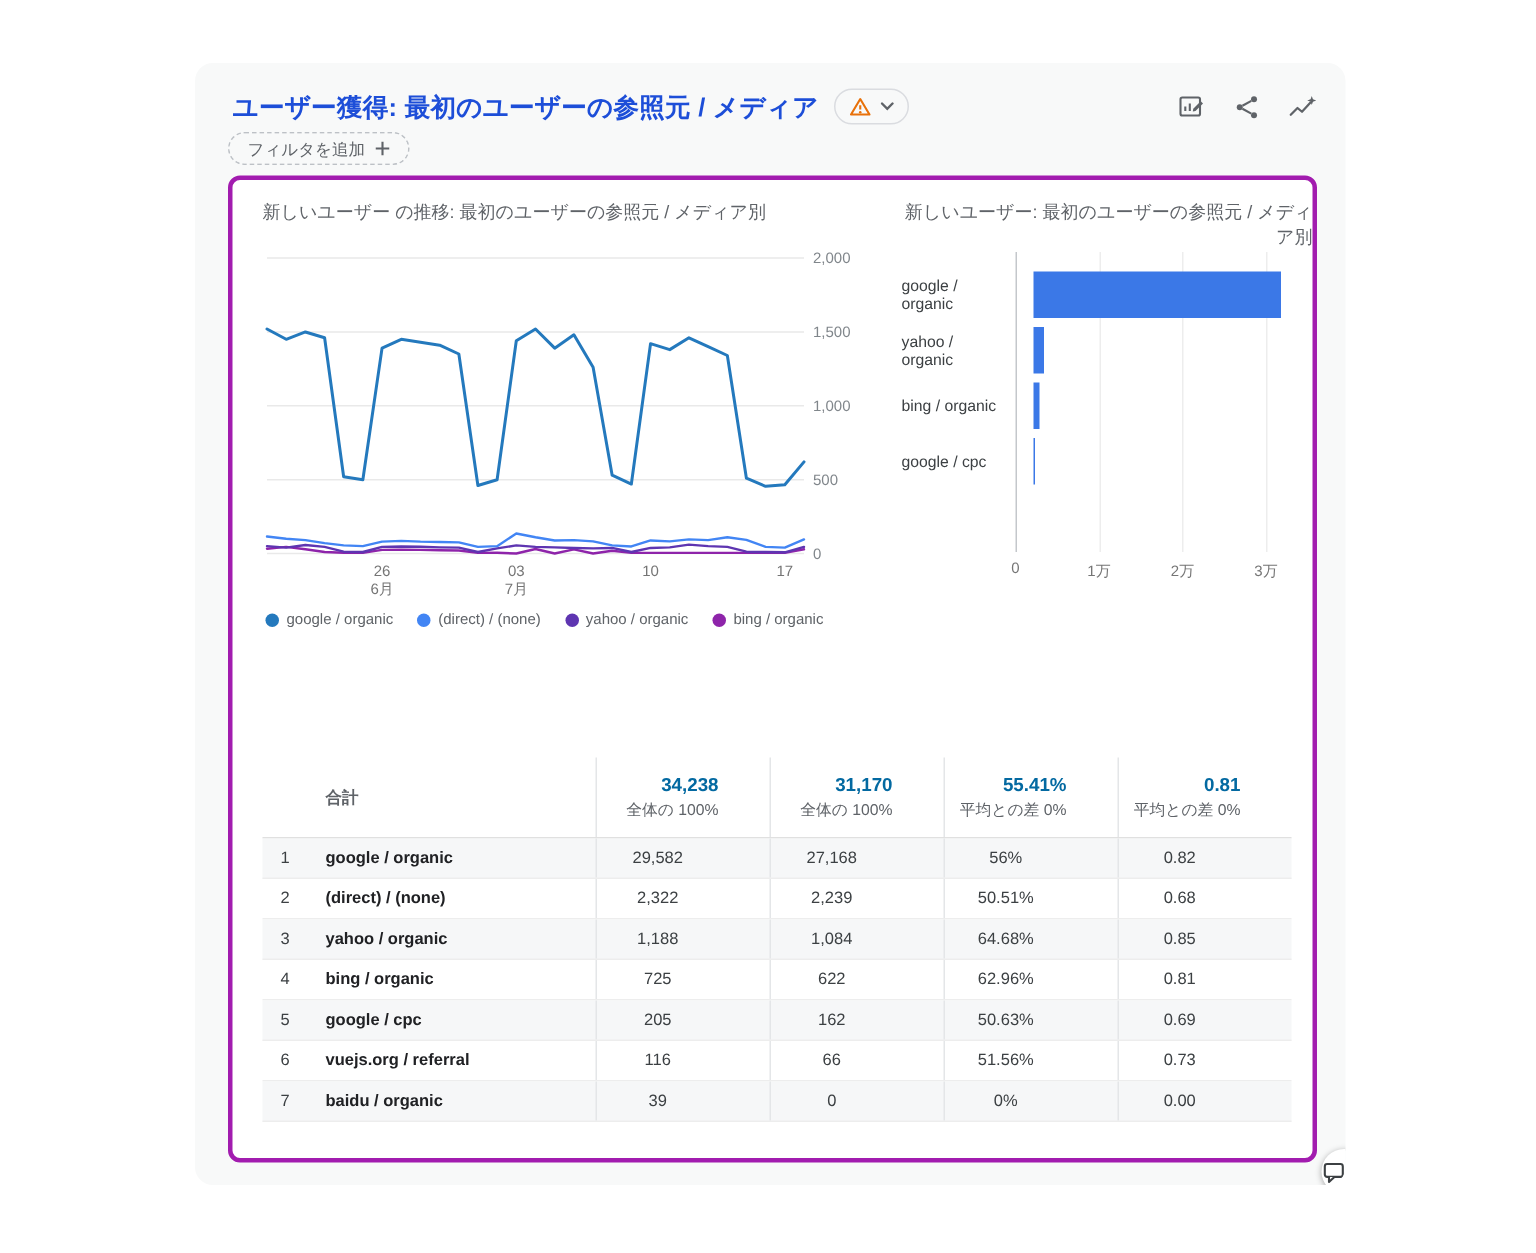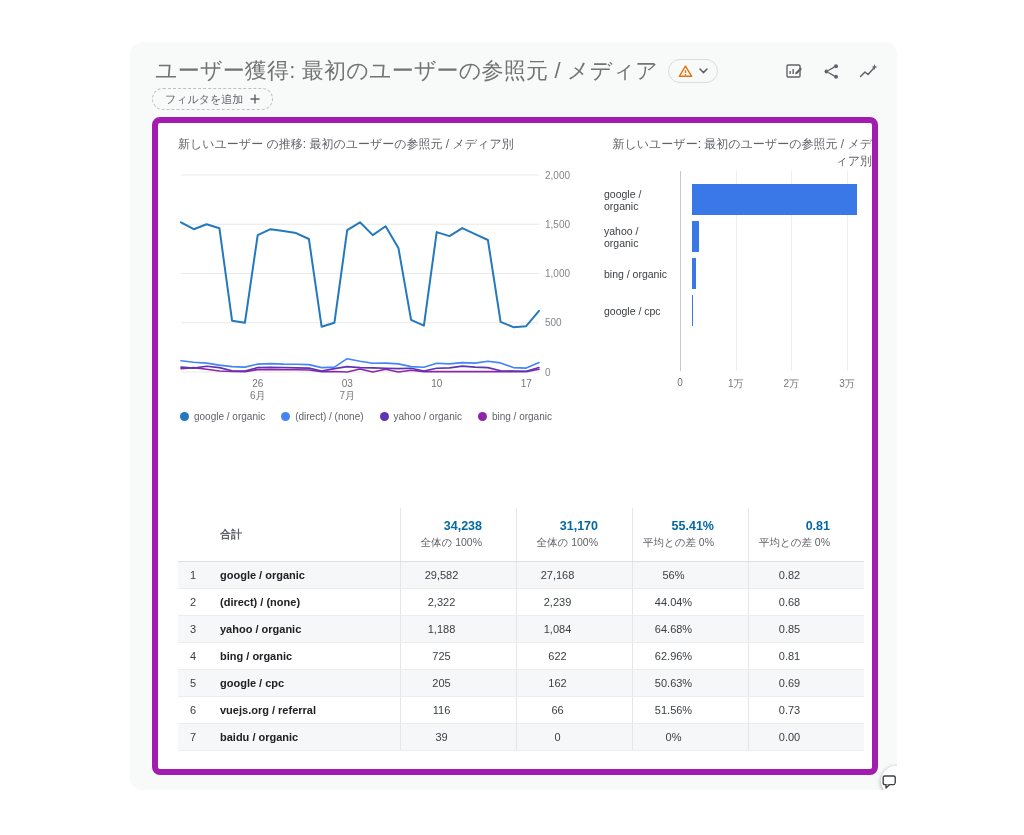--- a/index.html
+++ b/index.html
@@ -4,35 +4,35 @@
 <style>
   * { margin:0; padding:0; box-sizing:border-box; }
   html,body { background:#ffffff; font-family:"Liberation Sans", sans-serif; }
   .page { position:relative; width:1024px; height:835px; background:#ffffff; overflow:hidden; }
 
   .card { position:absolute; left:130px; top:42px; width:767px; height:748px;
           background:#f8f9f9; border-radius:12px; overflow:hidden; }
 
   .title-row { position:absolute; left:25px; top:14px; right:18px; height:30px;
                display:flex; align-items:center; }
-  .page-title { font-size:22px; font-weight:400; color:#737373; letter-spacing:.2px; }
+  .page-title { font-size:17px; font-weight:700; color:#1d4ed8; letter-spacing:.2px; }
   .warn-pill { margin-left:10px; display:inline-flex; align-items:center; gap:6px;
                height:24px; padding:0 9px; border:1px solid #dadce0; border-radius:13px;
                background:transparent; cursor:pointer; }
   .actions { margin-left:auto; display:flex; align-items:center; gap:15px; }
   .icon-btn { border:none; background:none; padding:0; width:22px; height:22px;
               display:flex; align-items:center; justify-content:center; cursor:pointer; color:#5f6368; }
 
   .filter-chip { position:absolute; left:22px; top:46px; height:22px;
                  display:inline-flex; align-items:center; gap:7px; padding:0 12px;
                  border:1px dashed #bdc1c6; border-radius:12px; background:transparent;
                  color:#5f6368; font-size:11px; cursor:pointer; font-family:inherit; }
 
   .panel { position:absolute; left:22px; top:75px; width:726px; height:658px;
-           background:#ffffff; border:6px solid #a21caf; border-radius:8px; }
+           background:#ffffff; border:3px solid #a21caf; border-radius:8px; }
 
   .chart-title { position:absolute; font-size:12px; color:#5f6368; }
   .lc-title { left:20px; top:13px; }
   .bc-title { left:446px; top:13px;text-align:right; }
 
   #line-chart { position:absolute; left:19px; top:40px; }
   #line-legend { position:absolute; left:22px; top:288px; display:flex; gap:16px; }
   .legend-item { display:flex; align-items:center; gap:5px; }
   .legend-dot { width:9px; height:9px; border-radius:50%; }
   .legend-label { font-size:10px; color:#5f6368; }
@@ -239,21 +239,21 @@
             <div class="t-metric">29,582</div>
             <div class="t-metric">27,168</div>
             <div class="t-metric">56%</div>
             <div class="t-metric">0.82</div>
           </div>
           <div class="t-row t-data">
             <div class="t-rank">2</div>
             <div class="t-dim">(direct) / (none)</div>
             <div class="t-metric">2,322</div>
             <div class="t-metric">2,239</div>
-            <div class="t-metric">44.04%</div>
+            <div class="t-metric">50.51%</div>
             <div class="t-metric">0.68</div>
           </div>
           <div class="t-row t-data alt">
             <div class="t-rank">3</div>
             <div class="t-dim">yahoo / organic</div>
             <div class="t-metric">1,188</div>
             <div class="t-metric">1,084</div>
             <div class="t-metric">64.68%</div>
             <div class="t-metric">0.85</div>
           </div>

